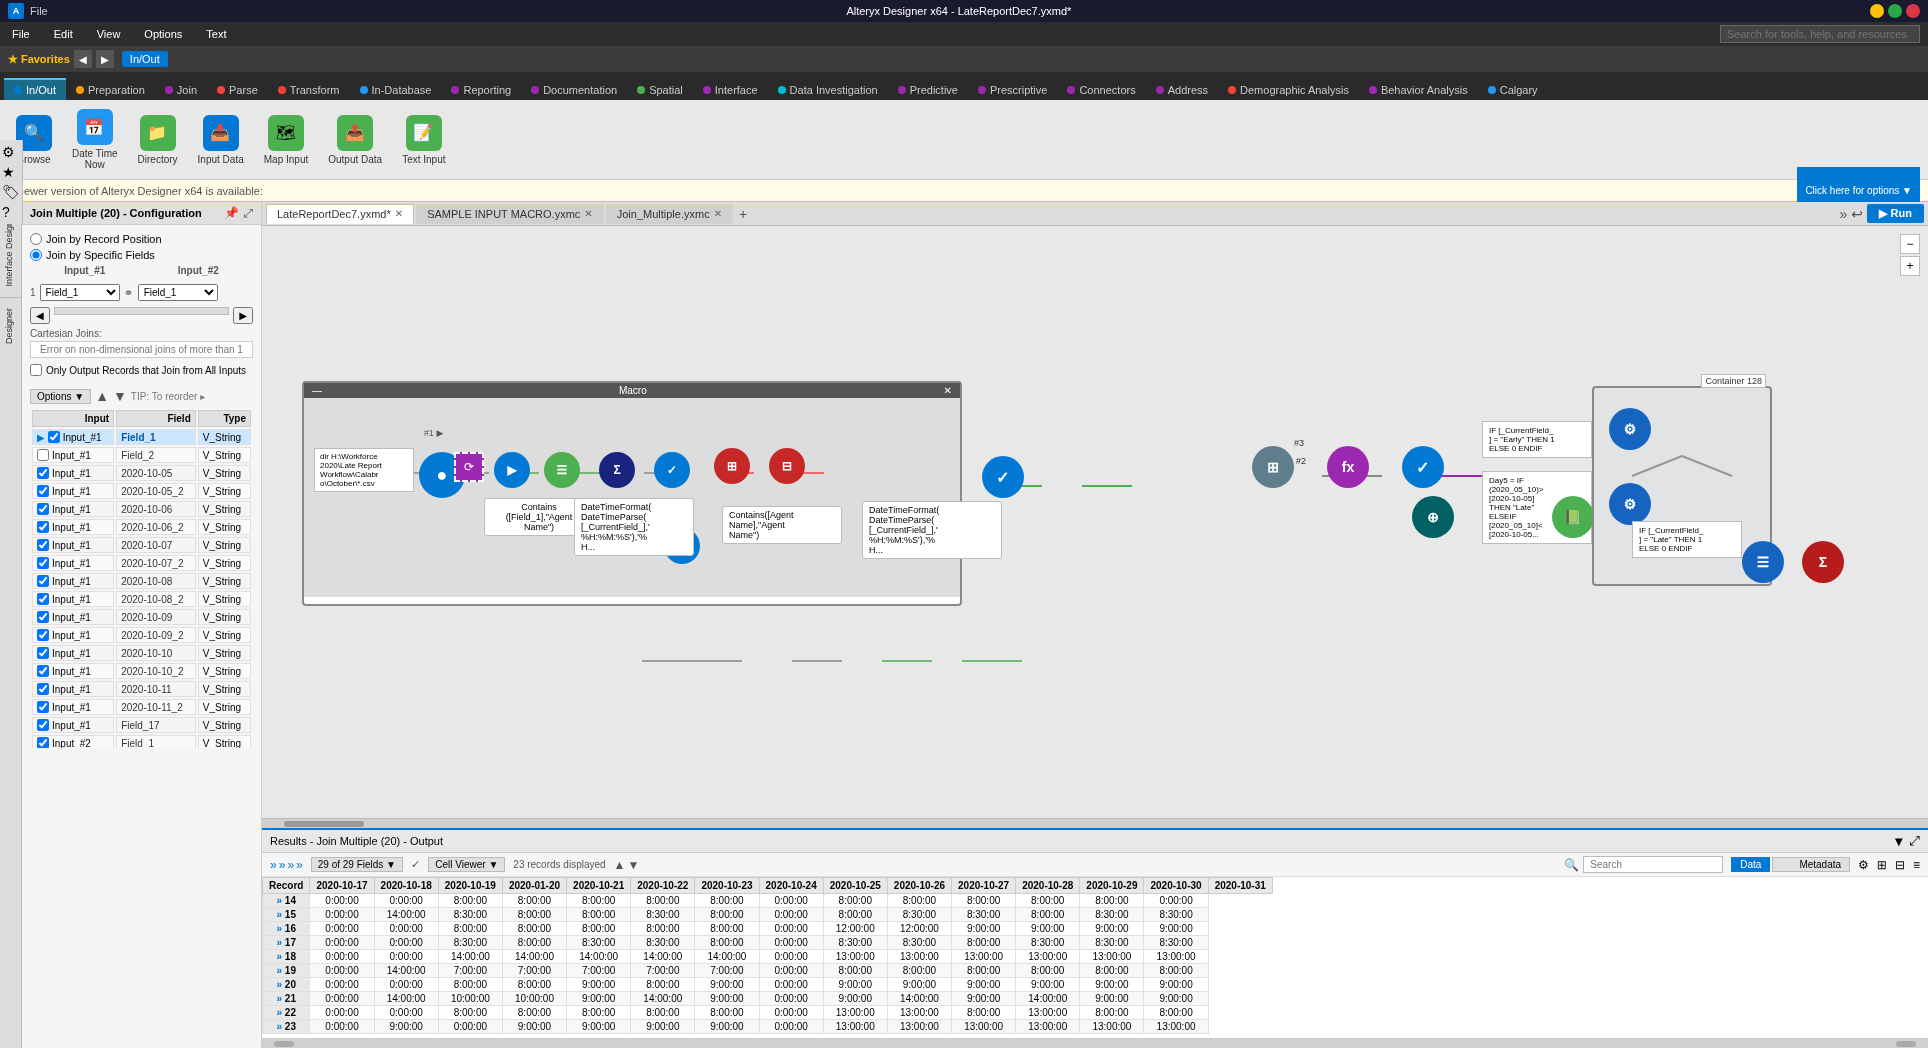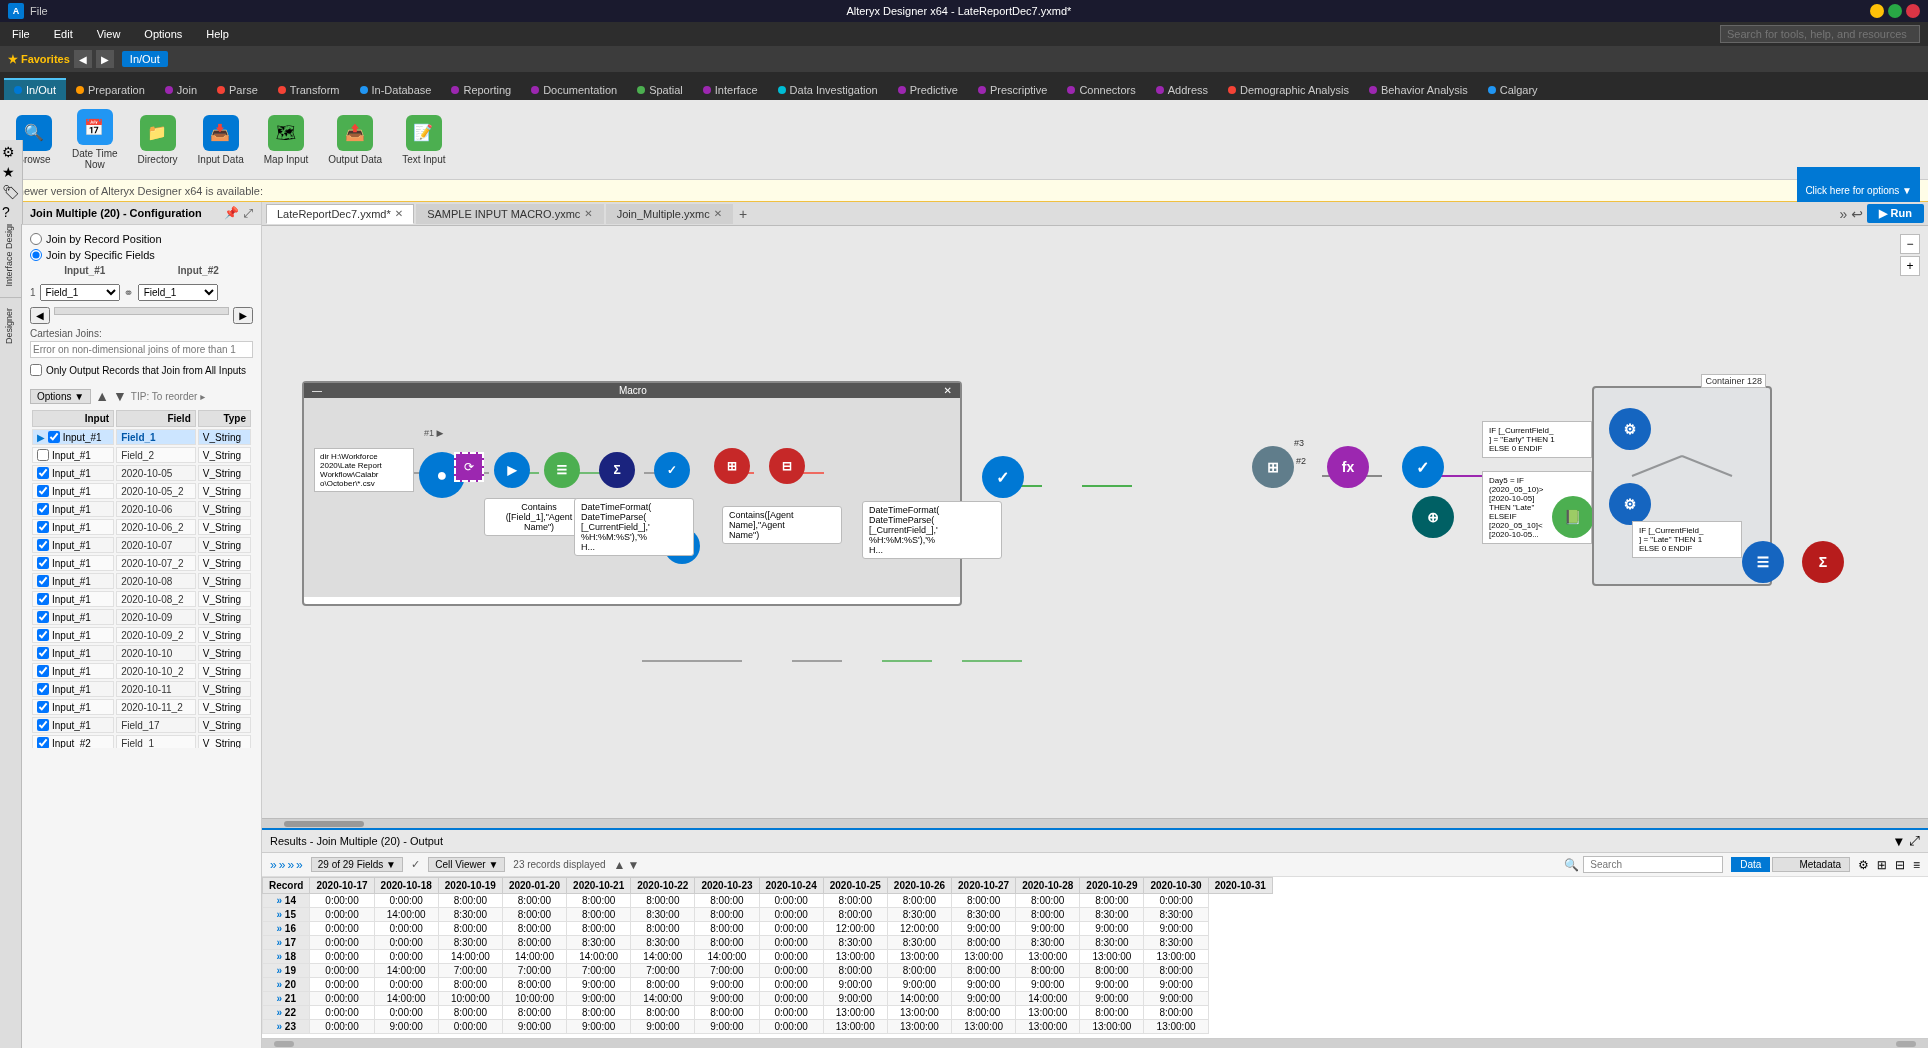--- a/index.html
+++ b/index.html
@@ -431,21 +431,21 @@
     <div class="win-btn max"></div>
     <div class="win-btn close"></div>
   </div>
 </div>
 
 <div id="menu-bar">
   <span>File</span>
   <span>Edit</span>
   <span>View</span>
   <span>Options</span>
-  <span>Help</span>
+  <span>Text</span>
   <input type="text" id="menu-search" placeholder="Search for tools, help, and resources" style="">
 </div>
 
 <div id="toolbar-row">
   <span class="toolbar-label">★ Favorites</span>
   <button class="tb-nav">◀</button>
   <button class="tb-nav">▶</button>
   <span style="background:#0078d4;color:#fff;padding:2px 8px;border-radius:2px;font-size:11px;margin-left:4px;">In/Out</span>
 </div>
 
@@ -602,21 +602,21 @@
         </select>
       </div>
 
       <div style="display:flex;gap:4px;margin-bottom:4px;">
         <button style="font-size:10px;padding:1px 4px;">◀</button>
         <div style="flex:1;height:8px;background:#ddd;border:1px solid #bbb;"></div>
         <button style="font-size:10px;padding:1px 4px;">▶</button>
       </div>
 
       <div style="font-size:10px;color:#555;margin-bottom:2px;">Cartesian Joins:</div>
-      <div style="font-size:10px;color:#777;margin-bottom:6px;background:#fff;border:1px solid #ccc;padding:2px;">Error on non-dimensional joins of more than 1</div>
+      <div style="font-size:10px;color:#777;margin-bottom:6px;background:#fff;border:1px solid #ccc;padding:2px;text-align:center;">Error on non-dimensional joins of more than 1</div>
 
       <div class="radio-row" style="margin-bottom:8px;">
         <input type="checkbox" style="">
         <span style="font-size:10px;">Only Output Records that Join from All Inputs</span>
       </div>
 
       <div class="options-toolbar">
         <button class="results-btn">Options ▼</button>
         <button class="opt-btn">▲</button>
         <button class="opt-btn">▼</button>

